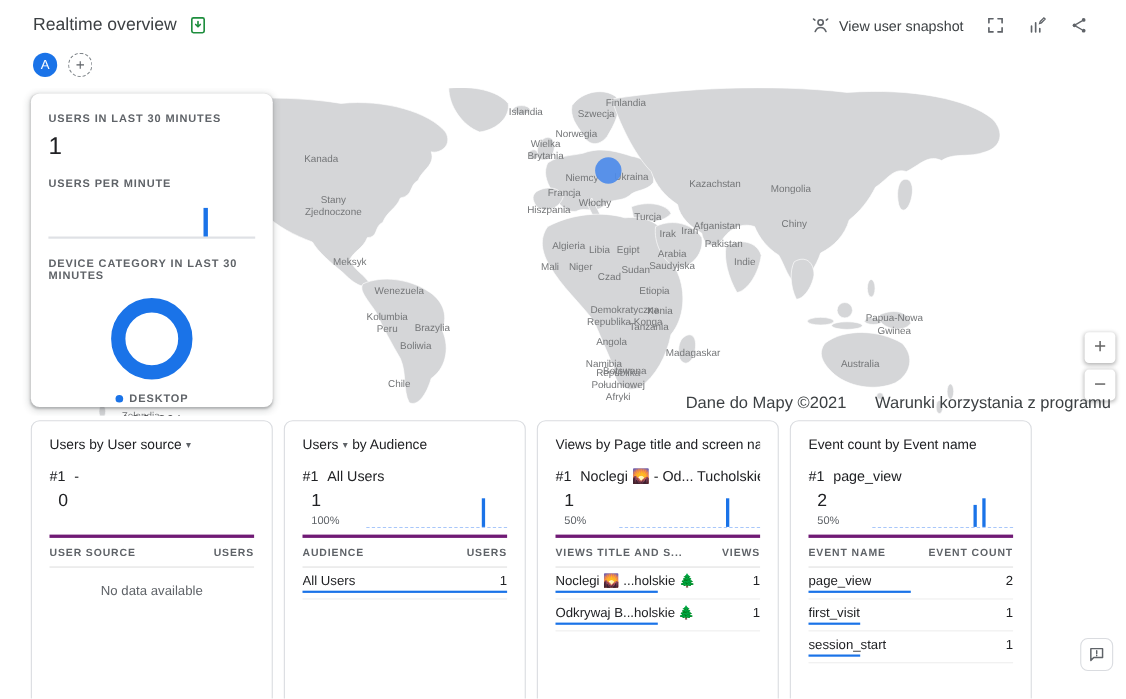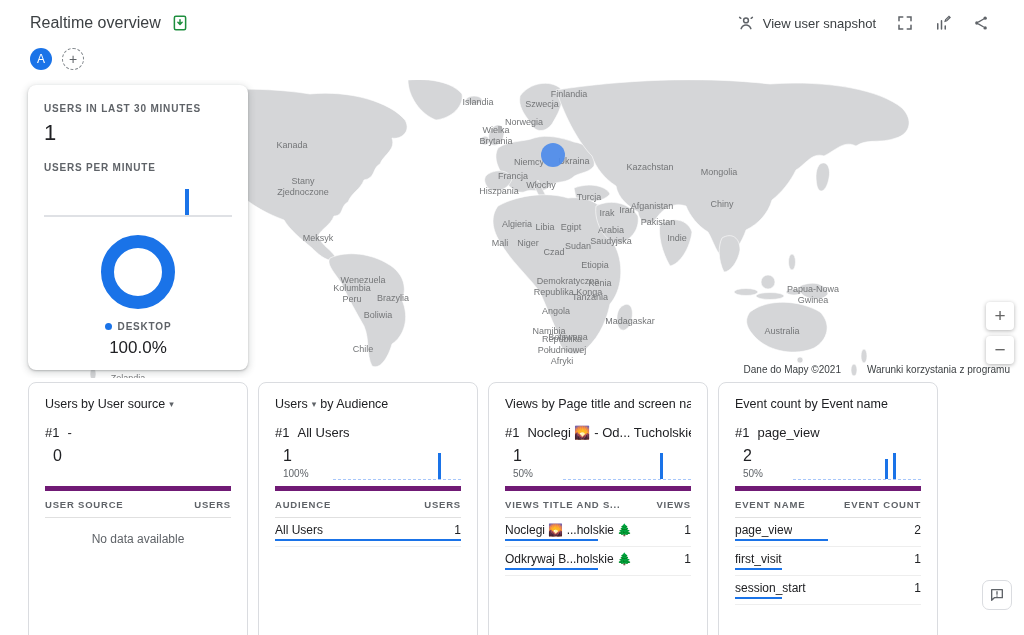--- a/index.html
+++ b/index.html
@@ -35,35 +35,35 @@
   .minute-bar{position:absolute;left:75%;bottom:0;width:4px;height:26px;background:#1a73e8}
   .donut{width:74px;height:74px;border:13px solid #1a73e8;border-radius:50%;margin:14px auto 12px}
   .legend{display:flex;align-items:center;justify-content:center;gap:6px}
   .legend-dot{width:7px;height:7px;border-radius:50%;background:#1a73e8}
   .device-pct{font-size:17px;text-align:center;margin-top:6px}
 
   
   .zoomer{position:absolute;right:10px;top:222px;display:flex;flex-direction:column;gap:6px;z-index:3}
   .zbtn{width:28px;height:28px;background:#fff;border:none;border-radius:4px;box-shadow:0 1px 4px rgba(0,0,0,.3);
     font-size:19px;color:#666;display:flex;align-items:center;justify-content:center;cursor:pointer}
-  .attrib{position:absolute;right:14px;bottom:3px;font-size:10px;color:#3c4043;display:flex;gap:26px;z-index:3}
+  .attrib{position:absolute;right:14px;bottom:3px;font-size:15px;color:#3c4043;display:flex;gap:26px;z-index:3}
 
   
   .cards{display:flex;gap:10px;padding:4px 0 0 28px}
   .card{width:220px;height:270px;border:1px solid #dadce0;border-radius:8px;background:#fff;padding:14px 16px 0;overflow:hidden}
   .card-title{font-size:12.5px;color:#202124;display:flex;align-items:center;gap:4px;margin-bottom:14px;white-space:nowrap;overflow:hidden}
   .caret{font-size:9px;color:#5f6368}
   .rank-line{display:flex;gap:8px;font-size:13px;margin-bottom:6px;white-space:nowrap;overflow:hidden}
   .metric-area{display:flex;align-items:flex-end;margin-bottom:6px;min-height:34px}
   .metric-col{margin-left:8px;min-width:44px}
   .metric-value{font-size:16px}
   .metric-percent{font-size:10px;color:#5f6368;margin-top:3px;min-height:12px}
   .spark{flex:1;height:32px;position:relative;border-bottom:1px dashed #a8c7fa;margin-left:6px}
   .sbar{position:absolute;bottom:0;width:3px;background:#1a73e8}
-  .thead{display:flex;justify-content:space-between;border-top:5px solid #701a75;border-bottom:1px solid #e0e0e0;
+  .thead{display:flex;justify-content:space-between;border-top:3px solid #701a75;border-bottom:1px solid #e0e0e0;
     padding:8px 0 7px;font-size:9.5px;letter-spacing:.8px;color:#5f6368;font-weight:700}
   .t-row{position:relative;display:flex;justify-content:space-between;align-items:center;padding:5px 0 9px;border-bottom:1px solid #eeeeee;font-size:12px}
   .t-name{white-space:nowrap;overflow:hidden;max-width:150px}
   .t-bar{position:absolute;left:0;bottom:5px;height:2px;background:#1a73e8}
   .empty{font-size:12px;color:#5f6368;text-align:center;padding:14px 0}
 
   
   .feedback{position:absolute;right:12px;top:580px;width:30px;height:30px;border:1px solid #dadce0;border-radius:7px;
     background:#fff;display:flex;align-items:center;justify-content:center;cursor:pointer}
 </style>
@@ -216,21 +216,21 @@
       <span class="map-label" style="left: 568px; top: 207px;">Demokratyczna
 Republika Konga</span>
       <span class="map-label" style="left: 590px; top: 217px;">Tanzania</span>
       <span class="map-label" style="left: 556px; top: 231px;">Angola</span>
       <span class="map-label" style="left: 549px; top: 251px;">Namibia</span>
       <span class="map-label" style="left: 568px; top: 257px;">Botswana</span>
       <span class="map-label" style="left: 562px; top: 270px;">Republika
 Południowej
 Afryki</span>
       <span class="map-label" style="left: 630px; top: 241px;">Madagaskar</span>
-      <span class="map-label" style="left: 363px; top: 185px; margin-top: 15px;">Wenezuela</span>
+      <span class="map-label" style="left: 363px; top: 185px;">Wenezuela</span>
       <span class="map-label" style="left: 352px; top: 208px;">Kolumbia</span>
       <span class="map-label" style="left: 352px; top: 219px;">Peru</span>
       <span class="map-label" style="left: 393px; top: 218px;">Brazylia</span>
       <span class="map-label" style="left: 378px; top: 235px;">Boliwia</span>
       <span class="map-label" style="left: 363px; top: 269px;">Chile</span>
       <span class="map-label" style="left: 813px; top: 215px;">Papua-Nowa
 Gwinea</span>
       <span class="map-label" style="left: 782px; top: 251px;">Australia</span>
       <span class="map-label" style="left: 128px; top: 293px;">Nowa
 Zelandia</span>
@@ -238,20 +238,21 @@
 
   <div class="user-dot"></div>
 
   <div class="overlay-card">
     <div class="caps">USERS IN LAST 30 MINUTES</div>
     <div class="big-num">1</div>
     <div class="caps">USERS PER MINUTE</div>
     <div class="minute-chart">
       <div class="minute-bar"></div>
     </div>
+    <div class="caps">DEVICE CATEGORY IN LAST 30 MINUTES</div>
     <div class="donut"></div>
     <div class="legend">
       <span class="legend-dot"></span>
       <span class="caps">DESKTOP</span>
     </div>
     <div class="device-pct">100.0%</div>
   </div>
 
   <div class="zoomer">
     <button class="zbtn">+</button>

